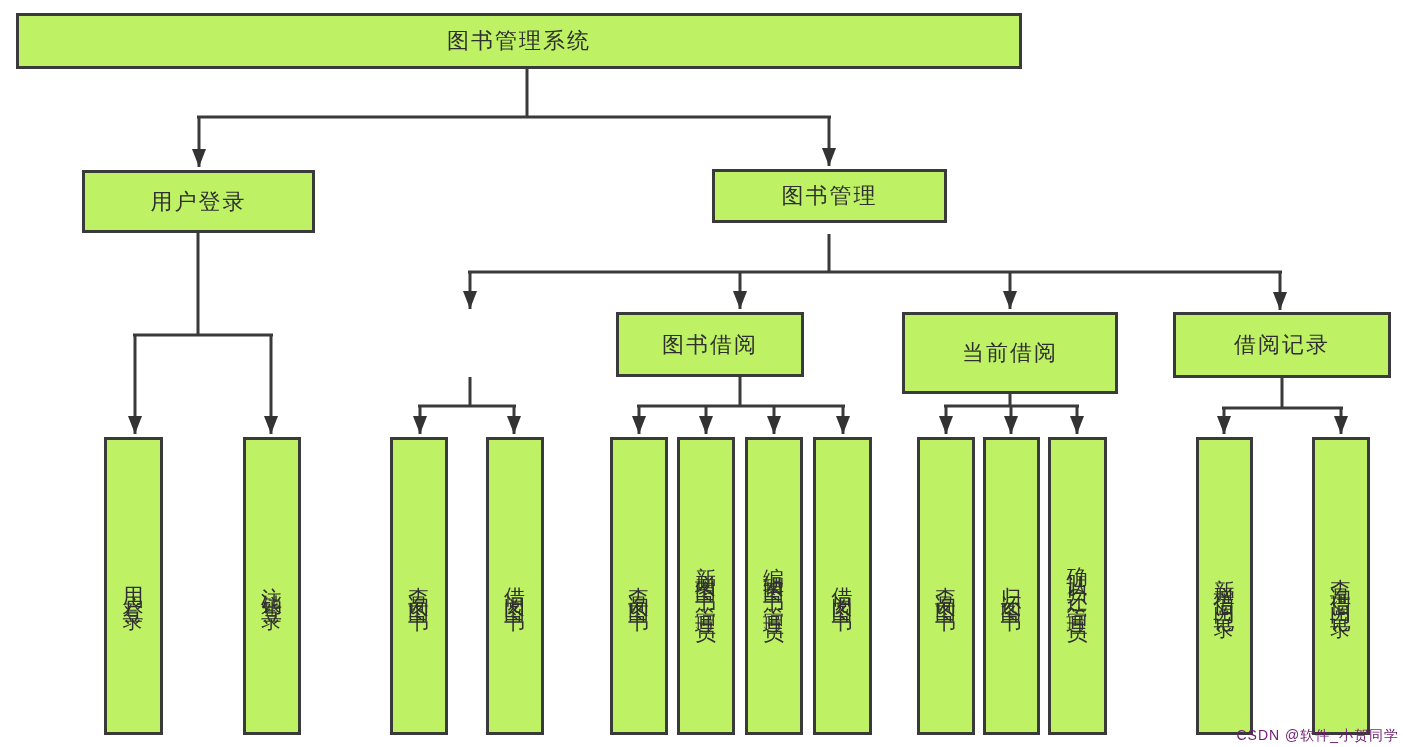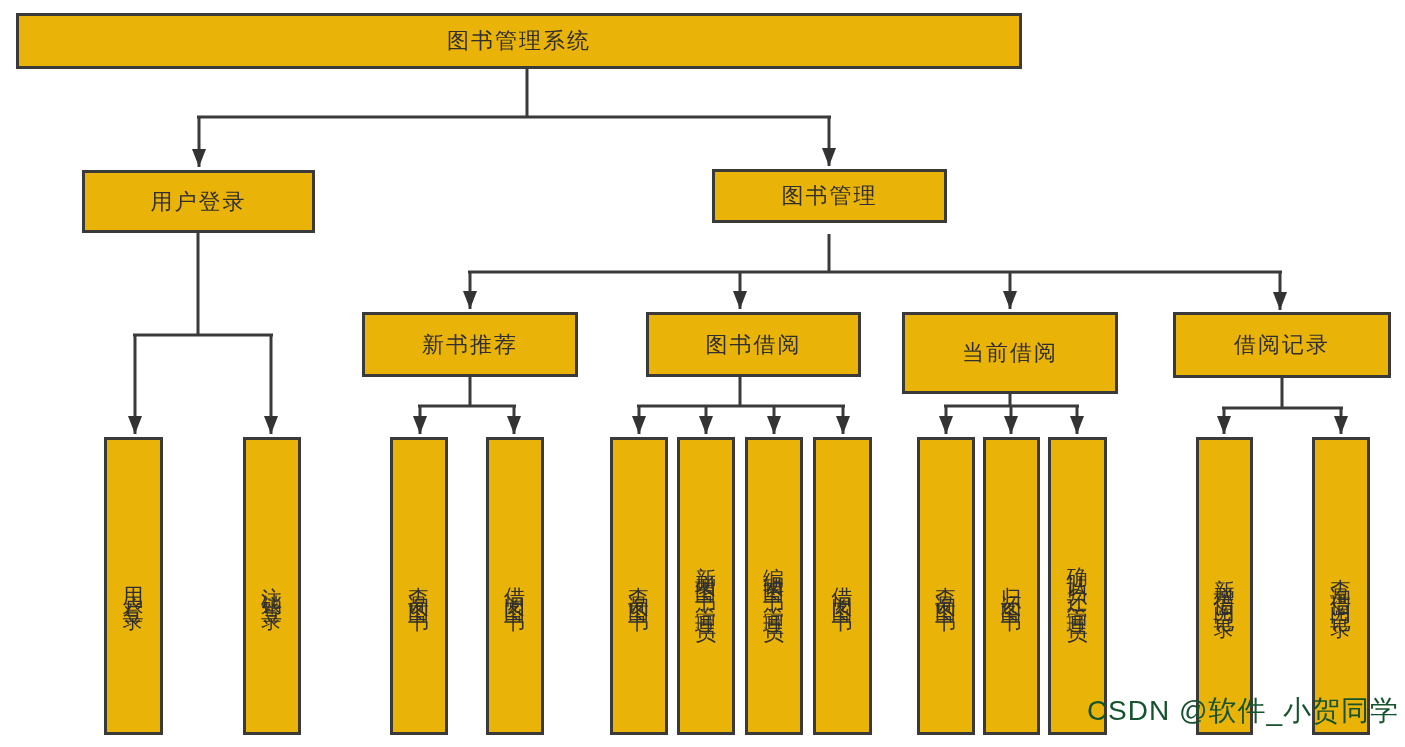--- a/index.html
+++ b/index.html
@@ -9,35 +9,35 @@
     background:#ffffff;
     font-family:"Liberation Sans","DejaVu Sans",sans-serif;
     color:#2f2f2f;
     overflow:hidden;
   }
   svg.wires { position:absolute; left:0; top:0; width:1405px; height:747px; }
   .node {
     position:absolute;
     box-sizing:border-box;
     border:3px solid #3a3a3a;
-    background:#eab308;
+    background:#bef264;
     display:flex; align-items:center; justify-content:center;
   }
   .h { font-size:22px; letter-spacing:2px; white-space:nowrap; }
   .v { top:437px; height:298px; font-size:21px; }
   .vtext {
     writing-mode:vertical-rl;
     text-orientation:mixed;
     letter-spacing:8px;
     line-height:1.1;
     white-space:nowrap;
   }
   .watermark {
-    position:absolute; right:6px; bottom:17px;
-    font-size:28px; color:#14532d; letter-spacing:1px;
+    position:absolute; right:6px; bottom:2px;
+    font-size:14px; color:#701a75; letter-spacing:1px;
     z-index:5; white-space:nowrap;
   }
 </style>
 </head>
 <body>
 
 <div class="stage">
 
   <svg class="wires" viewBox="0 0 1405 747" fill="none" stroke="#3a3a3a" stroke-width="3">
     <defs>
@@ -98,24 +98,21 @@
     <span>图书管理系统</span>
   </div>
 
   <div class="node h" style="left:82px;top:170px;width:233px;height:63px">
     <span>用户登录</span>
   </div>
   <div class="node h" style="left:712px;top:169px;width:235px;height:54px">
     <span>图书管理</span>
   </div>
 
-  <div class="node h" style="left:362px;top:312px;width:216px;height:65px">
-    <span>新书推荐</span>
-  </div>
-  <div class="node h" style="left:646px;top:312px;width:215px;height:65px">
+  <div class="node h" style="left:616px;top:312px;width:188px;height:65px">
     <span>图书借阅</span>
   </div>
   <div class="node h" style="left:902px;top:312px;width:216px;height:82px">
     <span>当前借阅</span>
   </div>
   <div class="node h" style="left:1173px;top:312px;width:218px;height:66px">
     <span>借阅记录</span>
   </div>
 
   <div class="node v" style="left:104px;width:59px">

